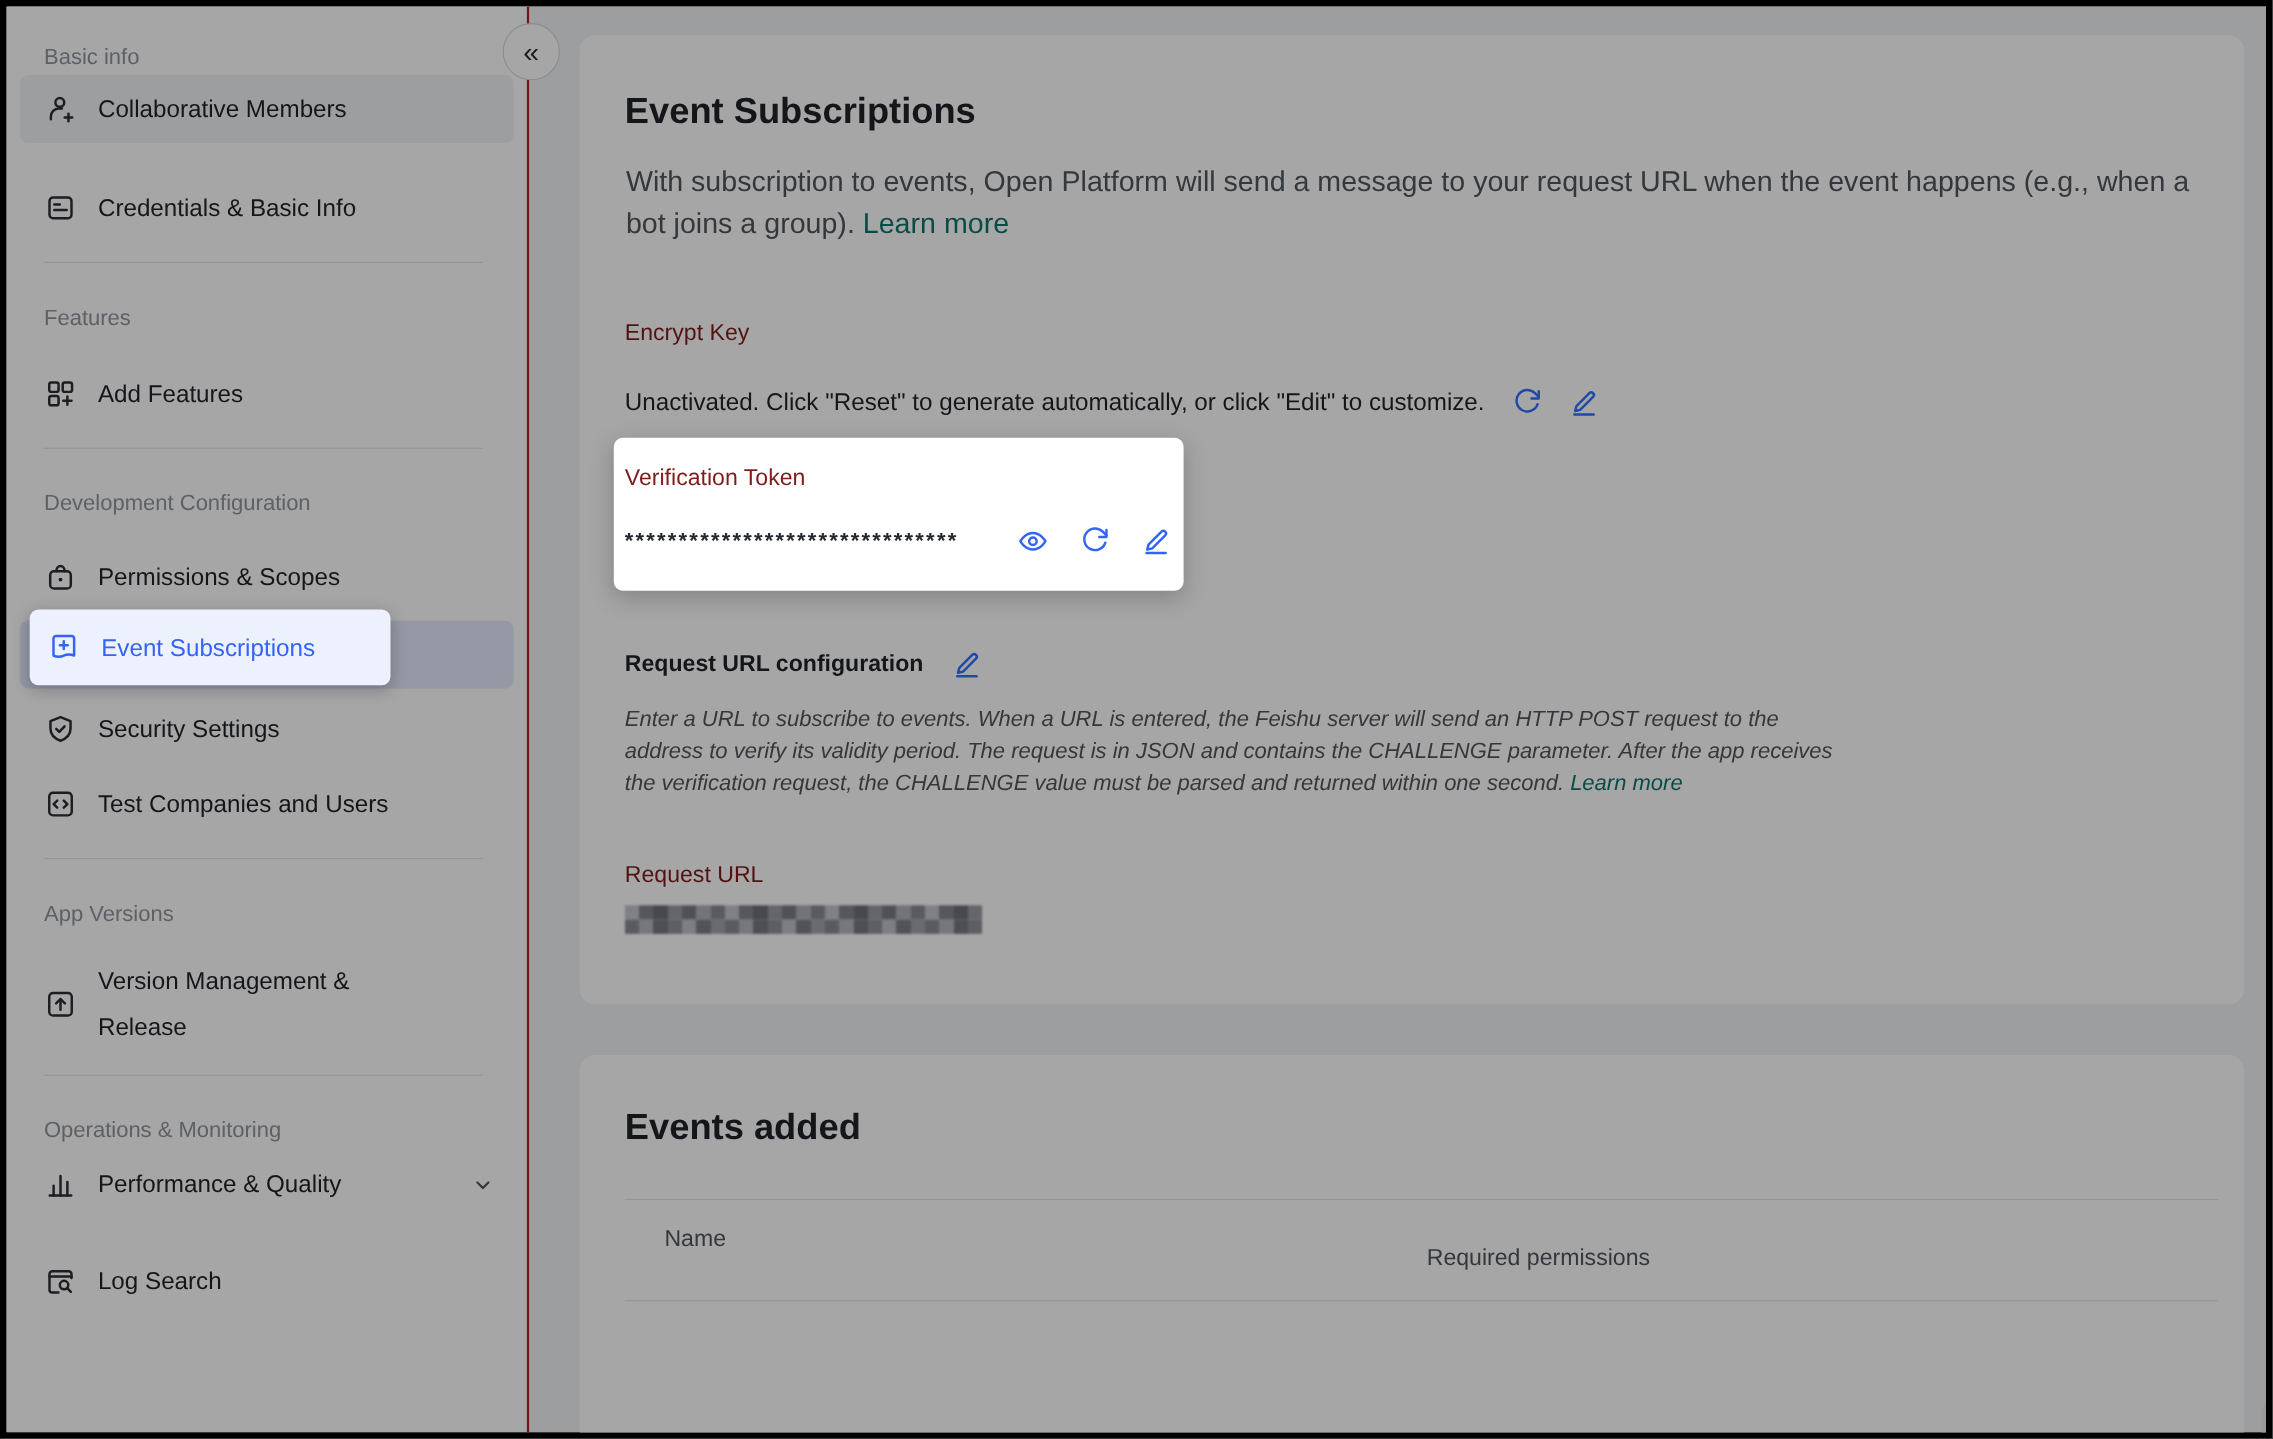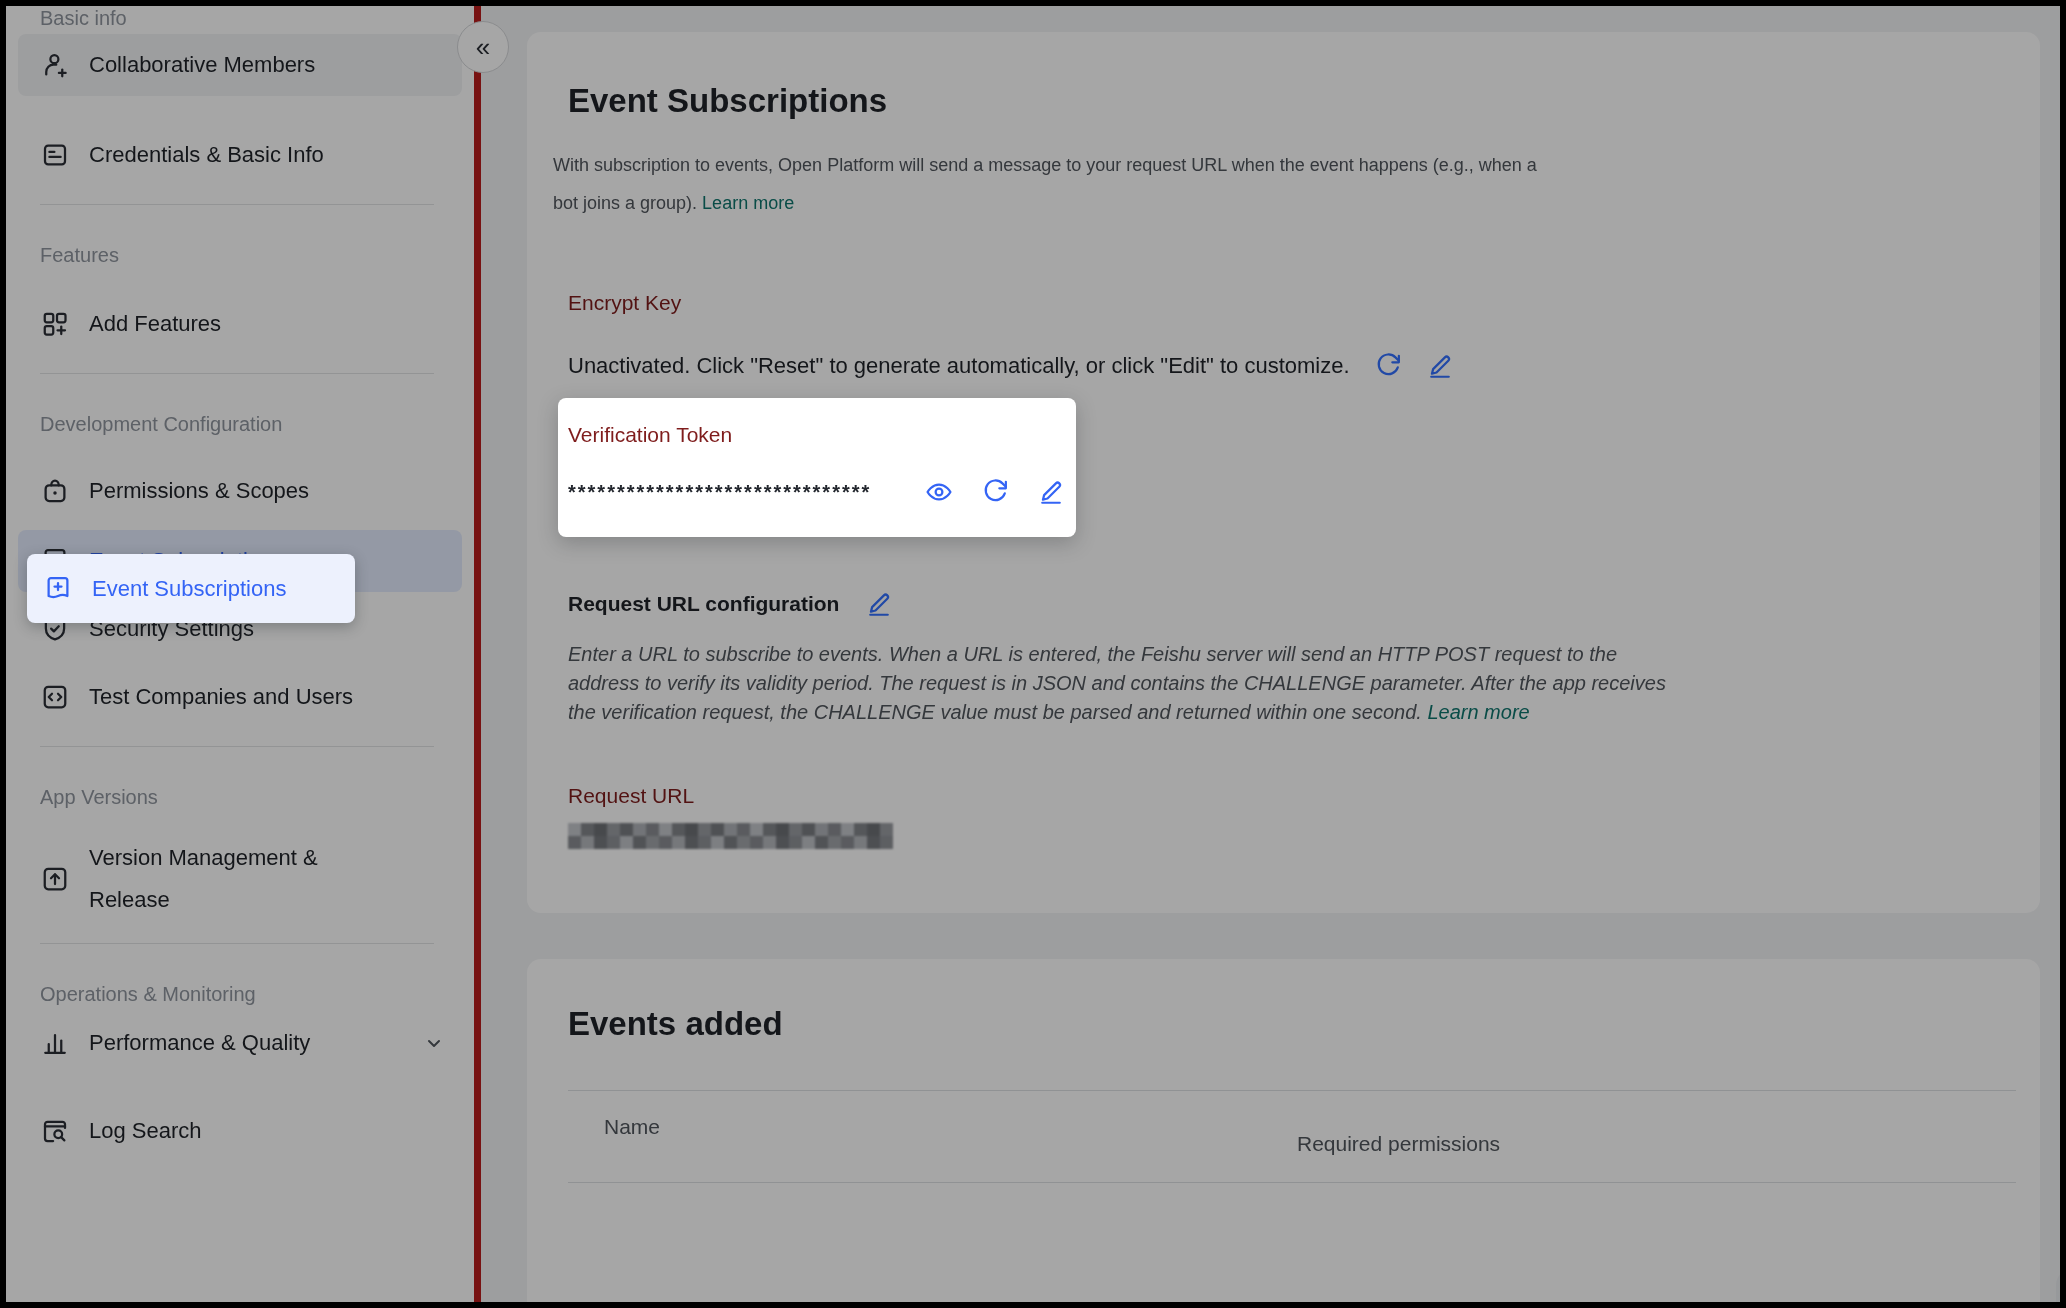--- a/index.html
+++ b/index.html
@@ -11,21 +11,22 @@
     width: 2066px; height: 1308px;
     border: 6px solid #000;
     background: #f2f3f5;
     overflow: hidden;
   }
 
   
   .sidebar {
     position: absolute; left: 0; top: 0; bottom: 0;
     width: 475px; background: #ffffff;
-    border-right: 7px solid #b91c1c;
+    border-right: 2px solid #b91c1c;
+    padding-top: 34px;
     z-index: 1;
   }
   .section-label {
     margin: 0 0 0 34px; height: 24px; line-height: 24px;
     font-size: 20px; color: #8f959e;
   }
   .nav-item {
     display: flex; align-items: center;
     height: 62px; margin: 0 12px; padding-left: 22px;
     border-radius: 8px; gap: 19px; cursor: pointer;
@@ -58,21 +59,21 @@
   
   .main { position: absolute; left: 476px; top: 0; right: 0; bottom: 0; background: #f2f3f5; }
   .card {
     position: absolute; left: 45px; width: 1513px;
     background: #fff; border-radius: 14px;
   }
   .card1 { top: 26px; height: 881px; }
   .card2 { top: 953px; height: 420px; }
 
   .page-title { position: absolute; left: 41px; top: 50px; font-size: 33px; font-weight: 700; color: #1f2329; }
-  .intro { position: absolute; left: 26px; top: 114px; width: 1440px; font-size: 18px; line-height: 38px; color: #51565d; }
+  .intro { position: absolute; left: 42px; top: 114px; width: 1440px; font-size: 26px; line-height: 38px; color: #51565d; }
   a.link { color: #0f766e; text-decoration: none; cursor: pointer; }
 
   .field-label { font-size: 21px; color: #7f1d1d; line-height: 26px; }
   .encrypt-label { position: absolute; left: 41px; top: 258px; }
   .status-row { position: absolute; left: 41px; top: 316px; height: 36px; display: flex; align-items: center; gap: 24px; }
   .status-text { font-size: 22px; color: #1f2329; }
 
   .icon-btn { background: none; border: none; padding: 0; width: 28px; height: 28px; display: inline-flex; cursor: pointer; }
   .icon-btn svg { width: 28px; height: 28px; stroke: #3370ff; fill: none; stroke-width: 1.9; stroke-linecap: round; stroke-linejoin: round; }
 

